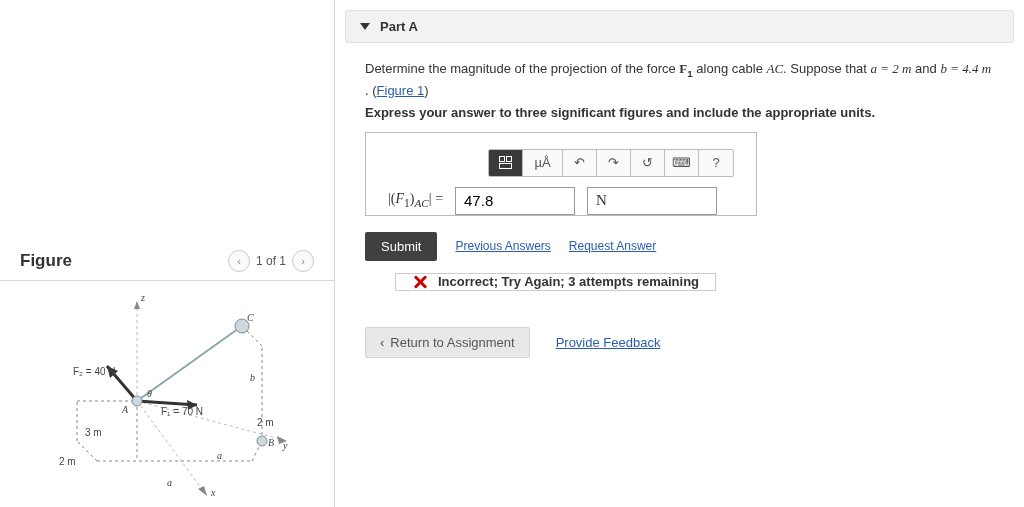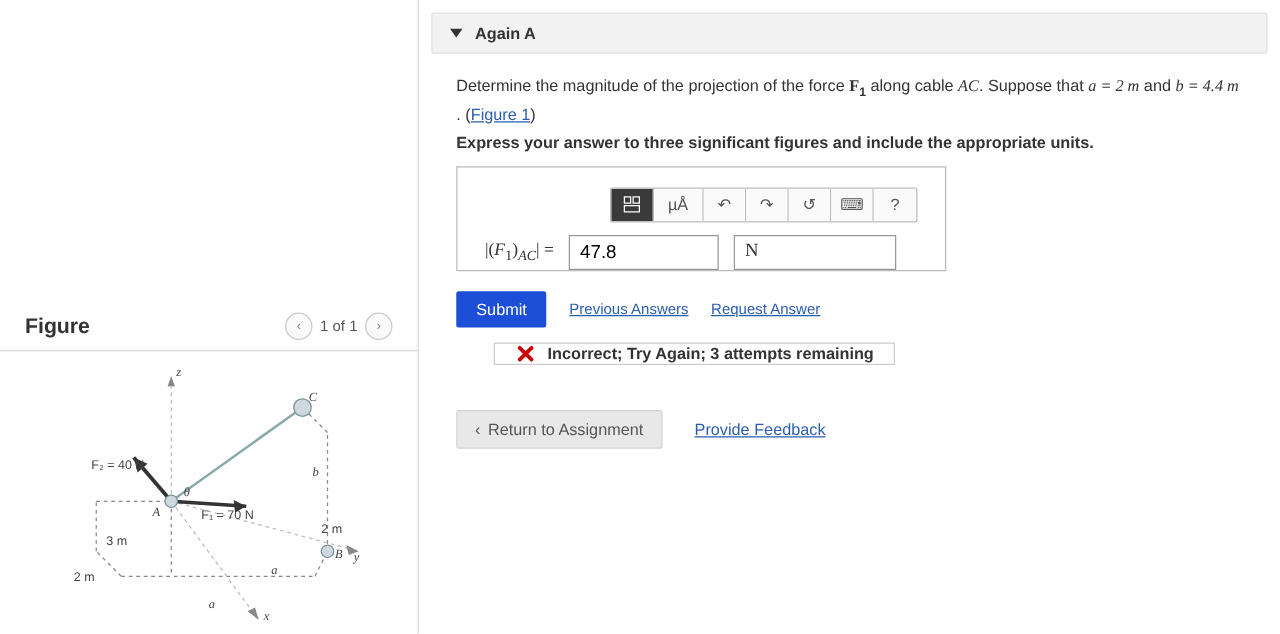--- a/index.html
+++ b/index.html
@@ -151,21 +151,21 @@
   }
   .answer-input.val { width: 120px; }
   .answer-input.unit { width: 130px; font-family: Georgia,'Times New Roman',serif; font-size:15px; color:#333;}
   .actions {
     margin: 16px 0 12px 0;
     display: flex;
     align-items: center;
     gap: 18px;
   }
   .submit-btn {
-    background: #1d4ed8;
+    background: #404040;
     color: #fff;
     border: none;
     padding: 7px 16px;
     font-size: 13px;
     cursor: pointer;
     border-radius:2px;
   }
   .feedback-box {
     border: 1px solid #ccc;
     padding: 0 16px;
@@ -271,21 +271,21 @@
           <text x="180" y="168">a</text>
           <text x="130" y="195">a</text>
         </svg>
       </div>
     </div>
   </div>
 
   <div class="right-pane">
     <div class="part-header">
       <span class="dropdown-triangle"></span>
-      <span>Again A</span>
+      <span>Part A</span>
     </div>
 
     <div class="question-text">
       <span>Determine the magnitude of the projection of the force </span><span class="math">F</span><span class="math-sub">1</span><span> along cable </span><span class="ital">AC</span><span>. Suppose that </span><span class="ital">a = 2  m</span><span> and </span><span class="ital">b = 4.4  m</span><span> . (</span><span class="link">Figure 1</span><span>)</span>
     </div>
     <div class="instruction">Express your answer to three significant figures and include the appropriate units.</div>
 
     <div class="answer-box">
       <div class="toolbar">
         <div class="tool-btn dark">

